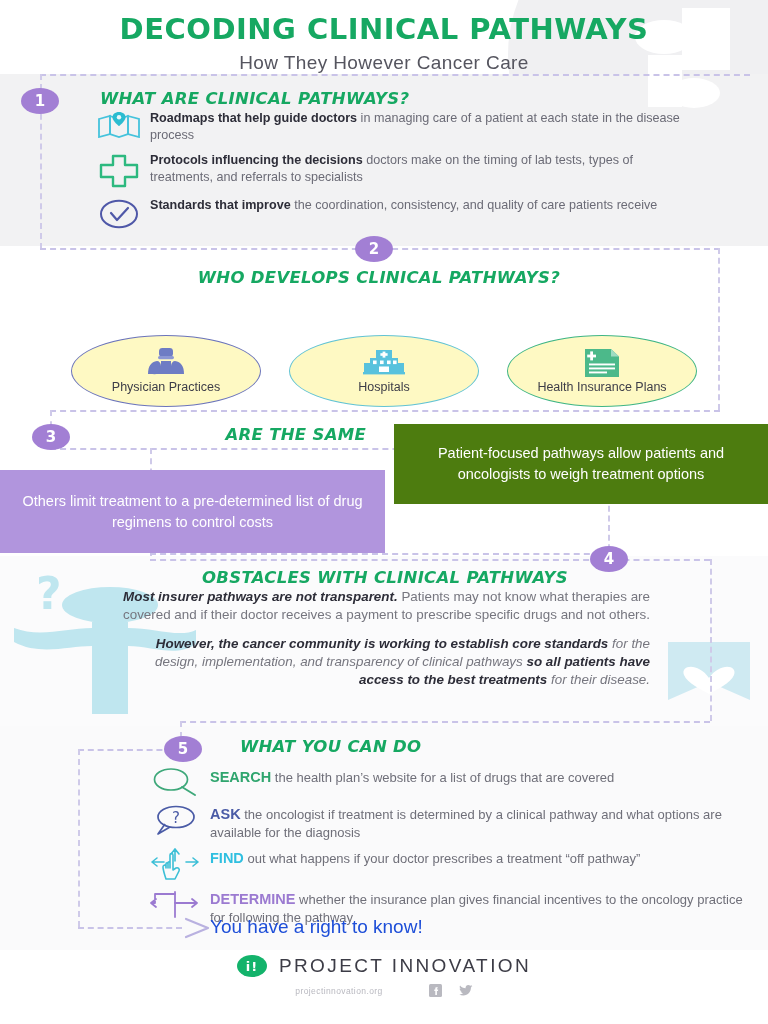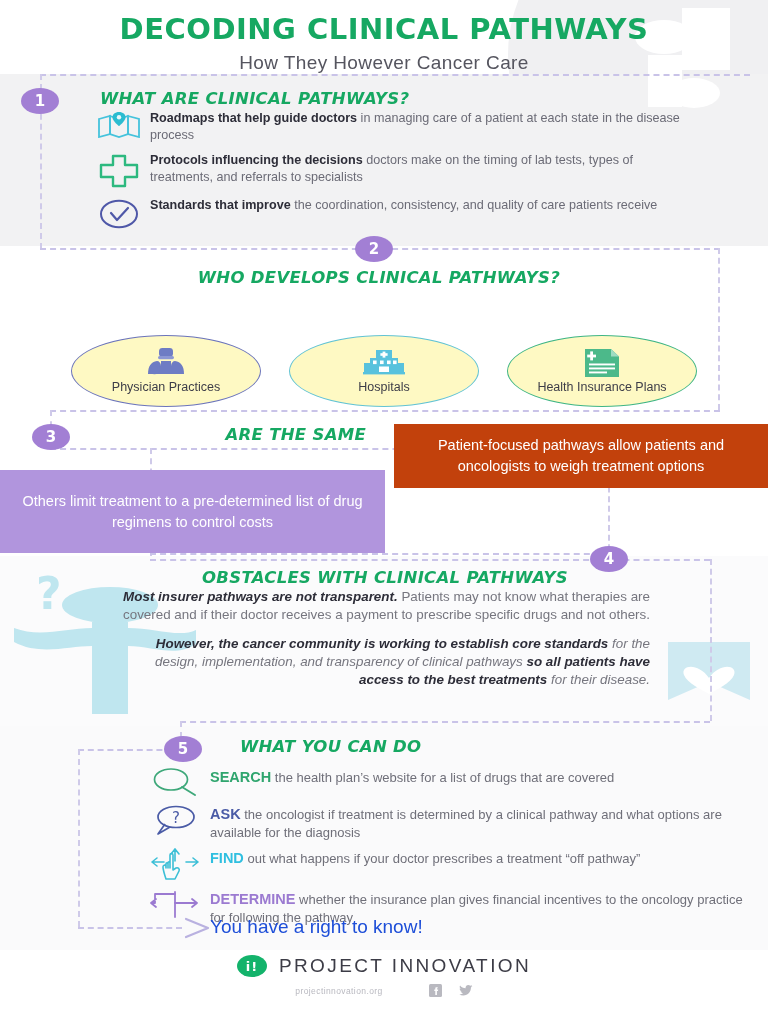--- a/index.html
+++ b/index.html
@@ -72,22 +72,22 @@
   .ovals{ position:absolute; top:335px; left:0; width:768px; display:flex;
           justify-content:center; gap:28px; z-index:4;}
   .oval{ width:190px; height:72px; border-radius:50%; background:#fef9c3;
          display:flex; flex-direction:column; align-items:center; justify-content:center;}
   .oval .lbl{ font-size:12.5px; color:#3d3d48; text-align:center; line-height:1.15; margin-top:2px;}
   .ov1{ border:1.4px solid #6b74bb;}
   .ov2{ border:1.4px solid #62c3d4;}
   .ov3{ border:1.4px solid #3fb585;}
 
   
-  .box-green{ position:absolute; left:394px; top:424px; width:374px; height:64px;
-              background:#c2410c; color:#fff; display:flex; align-items:center;
+  .box-green{ position:absolute; left:394px; top:424px; width:374px; height:80px;
+              background:#4d7c0f; color:#fff; display:flex; align-items:center;
               justify-content:center; text-align:center; font-size:14.5px;
               line-height:1.42; z-index:4; padding:0 14px;}
   .box-purple{ position:absolute; left:0px; top:470px; width:385px; height:83px;
               background:#b195dd; color:#fff; display:flex; align-items:center;
               justify-content:center; text-align:center; font-size:14.5px;
               line-height:1.42; z-index:5; padding:0 14px;}
 
   
   .s4-body{ position:absolute; left:120px; top:588px; width:530px; z-index:4; text-align:right;}
   .s4-p{ font-size:13.4px; line-height:1.35; color:#76767f; margin-bottom:11px;}

